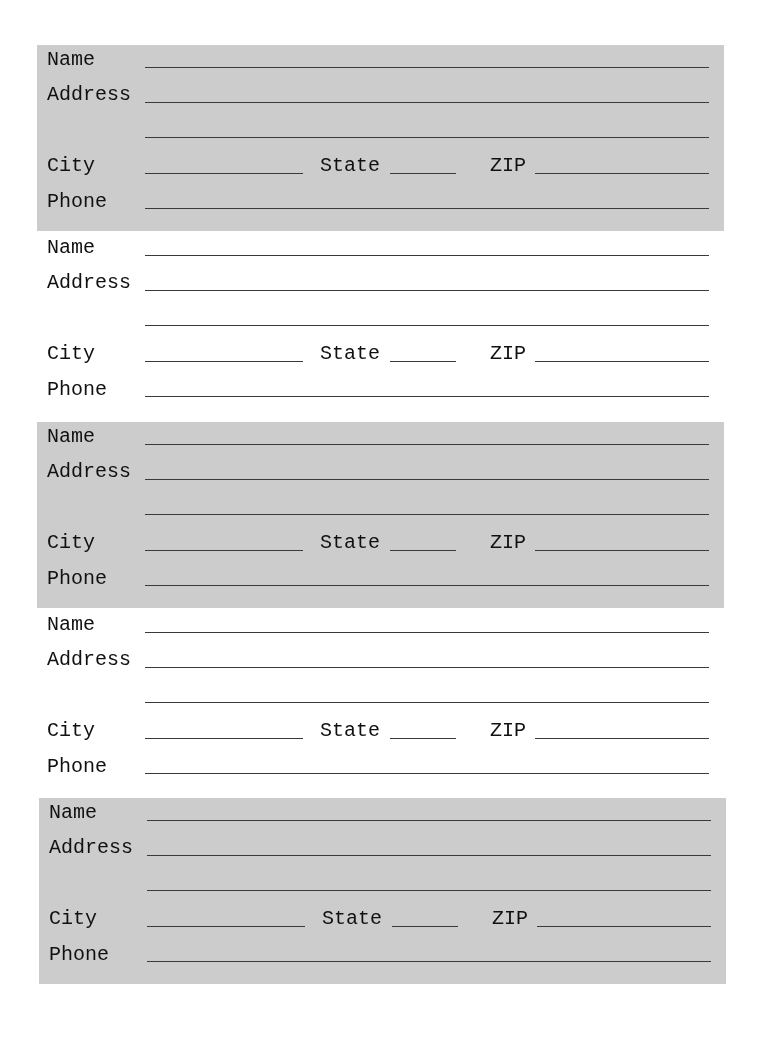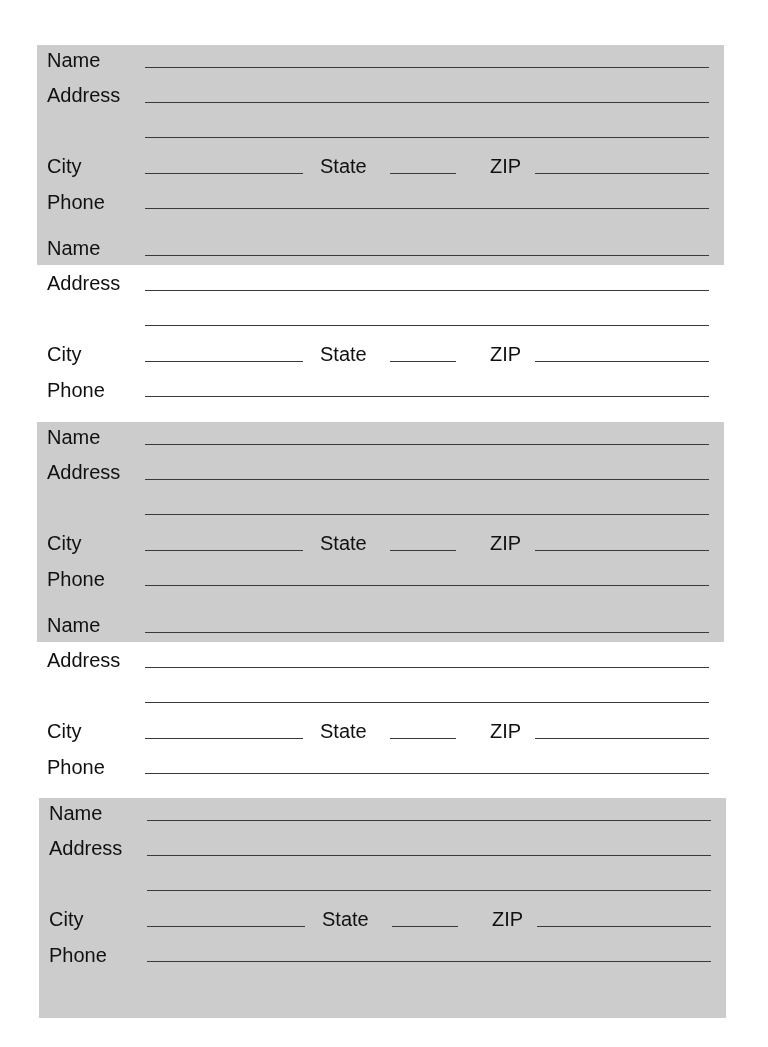--- a/index.html
+++ b/index.html
@@ -1,18 +1,18 @@
 <!DOCTYPE html>
 <html><head>
 <meta charset="utf-8">
 <style>
   html, body { margin:0; padding:0; background:#ffffff; }
   body { width:768px; height:1047px; position:relative; overflow:hidden;
          font-family:"Liberation Sans", sans-serif; color:#111; }
-  .block { position:absolute; left:37px; width:687px; height:220px; }
+  .block { position:absolute; left:37px; width:687px; height:186px;font-family:Liberation Mono, monospace; }
   .block.shaded { background:#cccccc; }
   .block.last { left:39px; }
   .lbl { position:absolute; font-size:20px; line-height:22px; left:10px; white-space:nowrap; }
   .line { position:absolute; height:1px; background:#3a3a3a; }
 </style>
 </head>
 <body>
 
 <div id="form">
     <div class="block shaded" style="top: 45px;">

